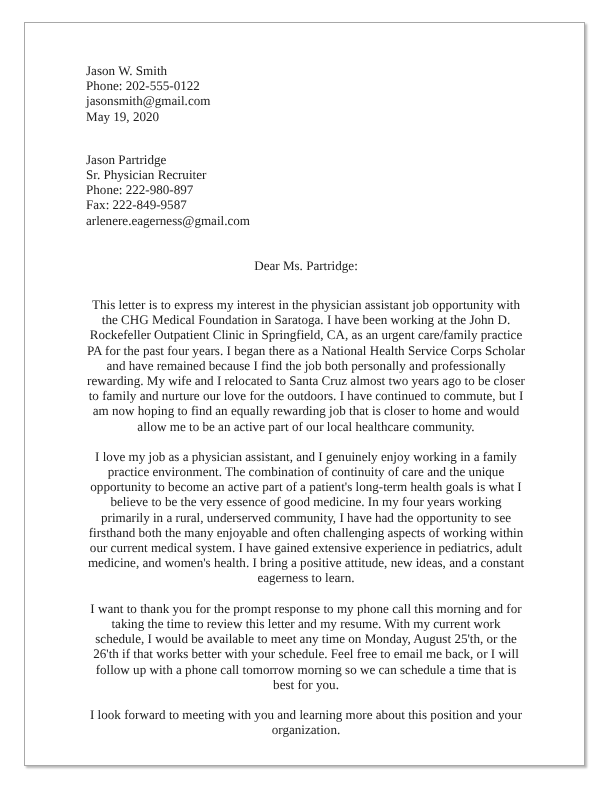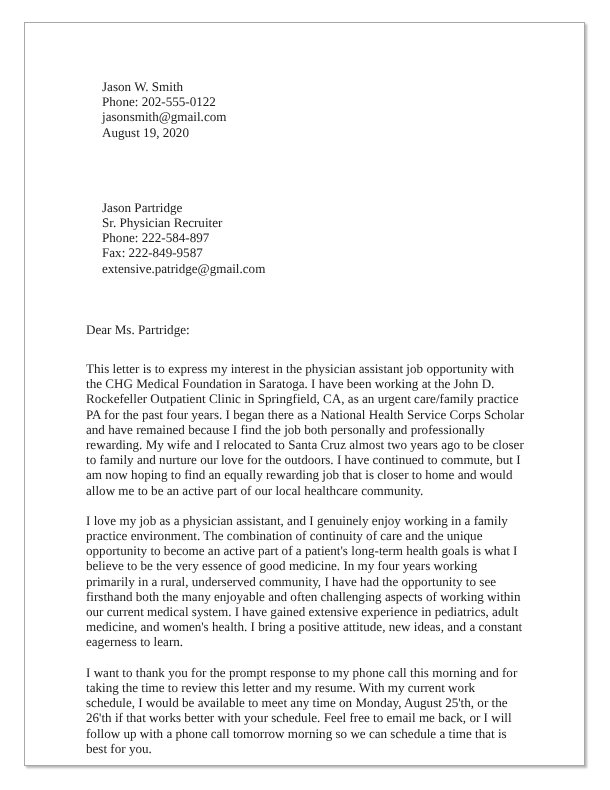--- a/index.html
+++ b/index.html
@@ -42,79 +42,80 @@
 
   .doc-text {
     color: #202020;
     font-size: 13.1px;
     line-height: 15.2px;
     text-rendering: geometricPrecision;
     -webkit-font-smoothing: antialiased;
   }
 
   .block {
-    margin: 16px;
+    margin: 0;
   }
 
   .addr-line {
     display: block;
     white-space: nowrap;
   }
 
   .gap-sender   { height: 28px; }
   .gap-recip    { height: 30px; }
   .gap-salute   { height: 24px; }
   .gap-para     { height: 15px; }
   .gap-close    { height: 15px; }
 
   .para {
     margin: 0;
     max-width: 440px;
-    text-align: left;
+    text-align: center;
   }
 
   .salutation { white-space: nowrap; }
 </style>
 </head>
 <body>
 
 <div class="page-wrap">
   <div class="page">
     <div class="page-inner doc-text">
 
       <div class="block">
         <span class="addr-line">Jason W. Smith</span>
         <span class="addr-line">Phone: 202-555-0122</span>
         <span class="addr-line">jasonsmith@gmail.com</span>
-        <span class="addr-line">August 19, 2020</span>
+        <span class="addr-line">May 19, 2020</span>
       </div>
 
       <div class="gap-sender"></div>
 
       <div class="block">
         <span class="addr-line">Jason Partridge</span>
         <span class="addr-line">Sr. Physician Recruiter</span>
-        <span class="addr-line">Phone: 222-584-897</span>
+        <span class="addr-line">Phone: 222-980-897</span>
         <span class="addr-line">Fax: 222-849-9587</span>
-        <span class="addr-line">extensive.patridge@gmail.com</span>
+        <span class="addr-line">arlenere.eagerness@gmail.com</span>
       </div>
 
       <div class="gap-recip"></div>
 
       <p class="para salutation">Dear Ms. Partridge:</p>
 
       <div class="gap-salute"></div>
 
       <p class="para">This letter is to express my interest in the physician assistant job opportunity with the CHG Medical Foundation in Saratoga. I have been working at the John D. Rockefeller Outpatient Clinic in Springfield, CA, as an urgent care/family practice PA for the past four years. I began there as a National Health Service Corps Scholar and have remained because I find the job both personally and professionally rewarding. My wife and I relocated to Santa Cruz almost two years ago to be closer to family and nurture our love for the outdoors. I have continued to commute, but I am now hoping to find an equally rewarding job that is closer to home and would allow me to be an active part of our local healthcare community.</p>
       <div class="gap-para"></div>
 
       <p class="para">I love my job as a physician assistant, and I genuinely enjoy working in a family practice environment. The combination of continuity of care and the unique opportunity to become an active part of a patient's long-term health goals is what I believe to be the very essence of good medicine. In my four years working primarily in a rural, underserved community, I have had the opportunity to see firsthand both the many enjoyable and often challenging aspects of working within our current medical system. I have gained extensive experience in pediatrics, adult medicine, and women's health. I bring a positive attitude, new ideas, and a constant eagerness to learn.</p>
       <div class="gap-para"></div>
 
       <p class="para">I want to thank you for the prompt response to my phone call this morning and for taking the time to review this letter and my resume. With my current work schedule, I would be available to meet any time on Monday, August 25'th, or the 26'th if that works better with your schedule. Feel free to email me back, or I will follow up with a phone call tomorrow morning so we can schedule a time that is best for you.</p>
       <div class="gap-para"></div>
 
+      <p class="para">I look forward to meeting with you and learning more about this position and your organization.</p>
 
       <div class="gap-close"></div>
 
     </div>
   </div>
 </div>
 
 </body></html>

